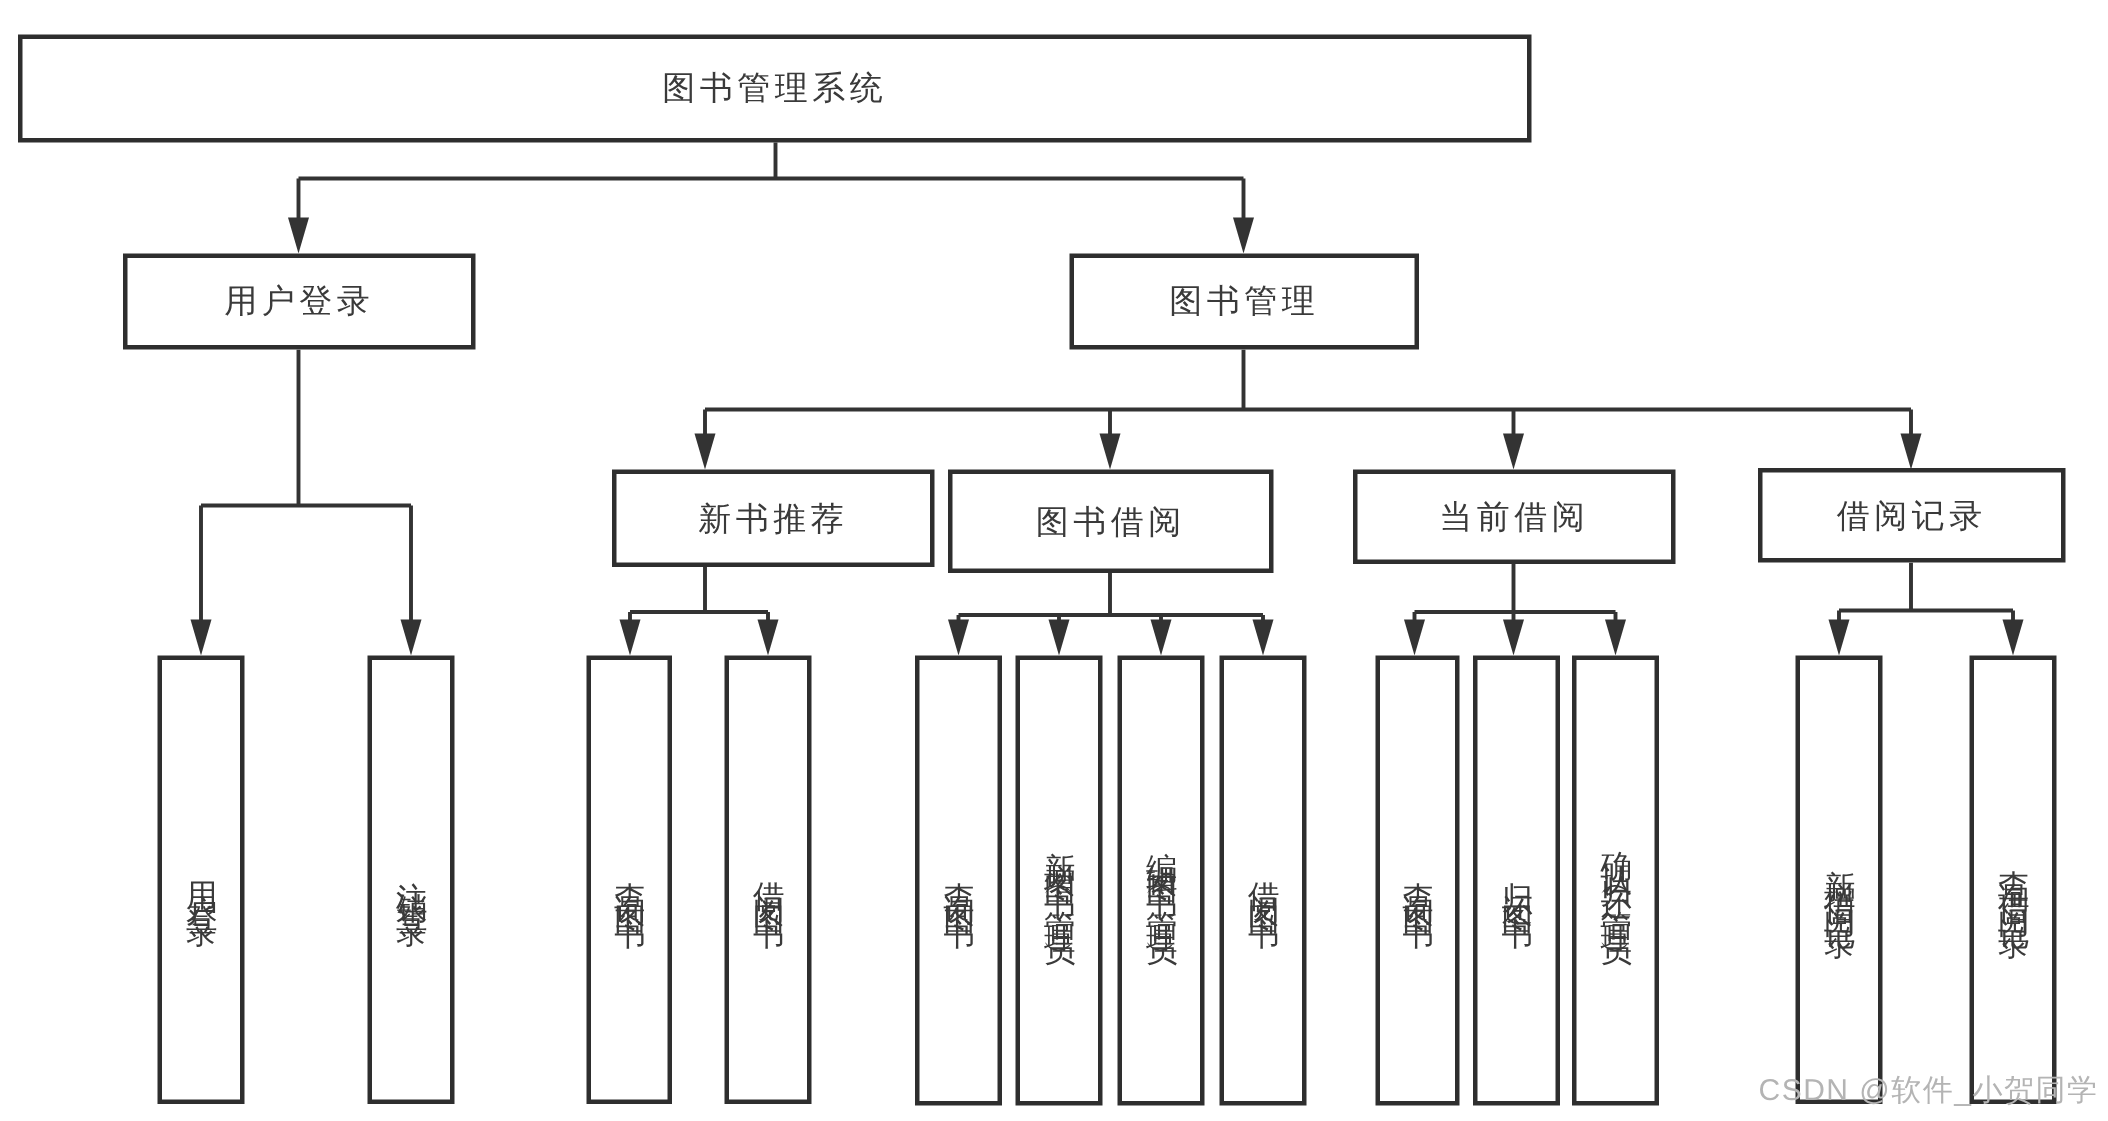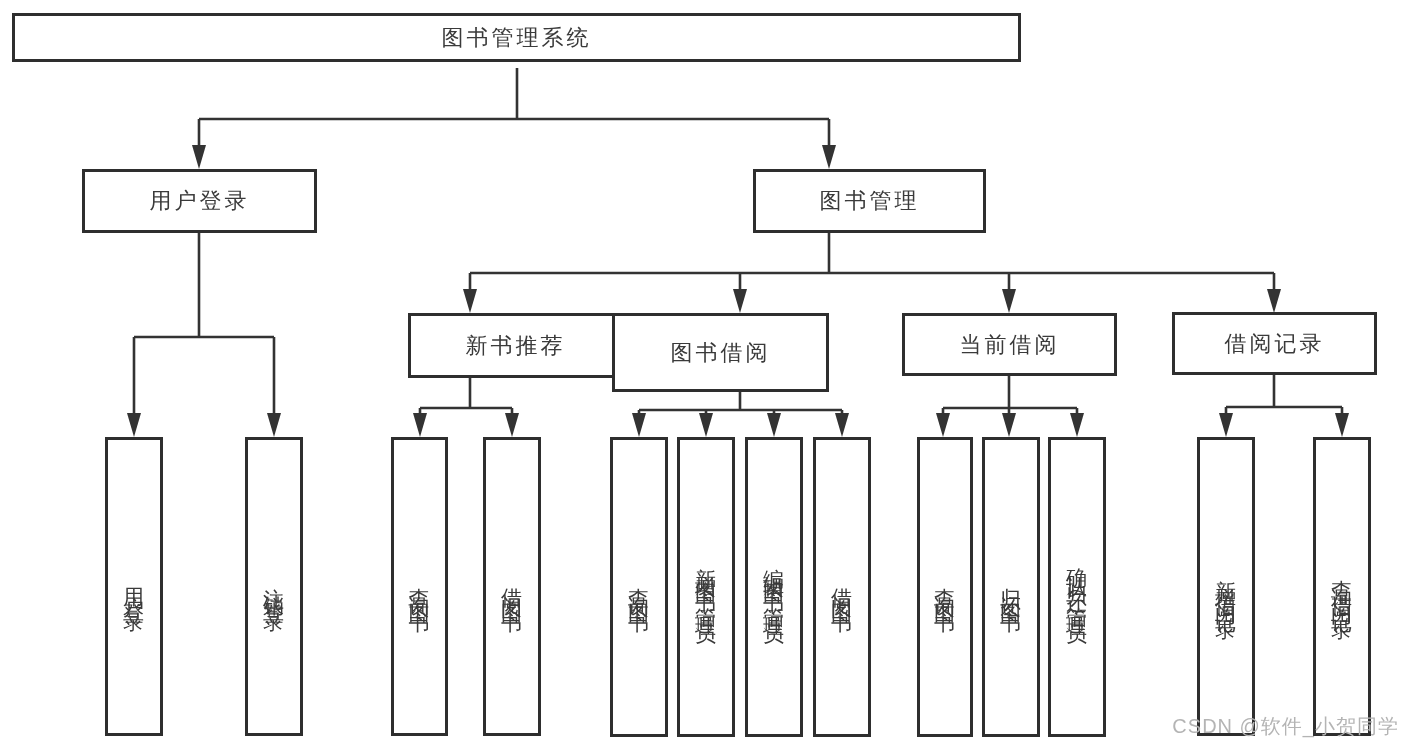--- a/index.html
+++ b/index.html
@@ -92,35 +92,35 @@
       <polygon points="767,413 781,413 774,437"></polygon>
       <polygon points="835,413 849,413 842,437"></polygon>
       <polygon points="936,413 950,413 943,437"></polygon>
       <polygon points="1002,413 1016,413 1009,437"></polygon>
       <polygon points="1070,413 1084,413 1077,437"></polygon>
       <polygon points="1219,413 1233,413 1226,437"></polygon>
       <polygon points="1335,413 1349,413 1342,437"></polygon>
     </g>
   </svg>
 
-  <div class="node" style="left:12px; top:13px; width:1009px; height:49px;">
+  <div class="node" style="left:12px; top:23px; width:1009px; height:72px;">
     <span class="hlabel">图书管理系统</span>
   </div>
 
   <div class="node" style="left:82px; top:169px; width:235px; height:64px;">
     <span class="hlabel">用户登录</span>
   </div>
-  <div class="node" style="left:713px; top:169px; width:233px; height:64px;margin-left:40px;">
+  <div class="node" style="left:713px; top:169px; width:233px; height:64px;">
     <span class="hlabel">图书管理</span>
   </div>
 
   <div class="node" style="left:363px; top:313px; width:215px; height:65px;margin-left:45px;">
     <span class="hlabel">新书推荐</span>
   </div>
-  <div class="node" style="left:612px; top:313px; width:217px; height:79px;">
+  <div class="node" style="left:632px; top:313px; width:217px; height:69px;">
     <span class="hlabel">图书借阅</span>
   </div>
   <div class="node" style="left:902px; top:313px; width:215px; height:63px;text-align:right;">
     <span class="hlabel">当前借阅</span>
   </div>
   <div class="node" style="left:1172px; top:312px; width:205px; height:63px;">
     <span class="hlabel">借阅记录</span>
   </div>
 
   <div class="node" style="left:105px; top:437px; width:58px; height:299px;">

